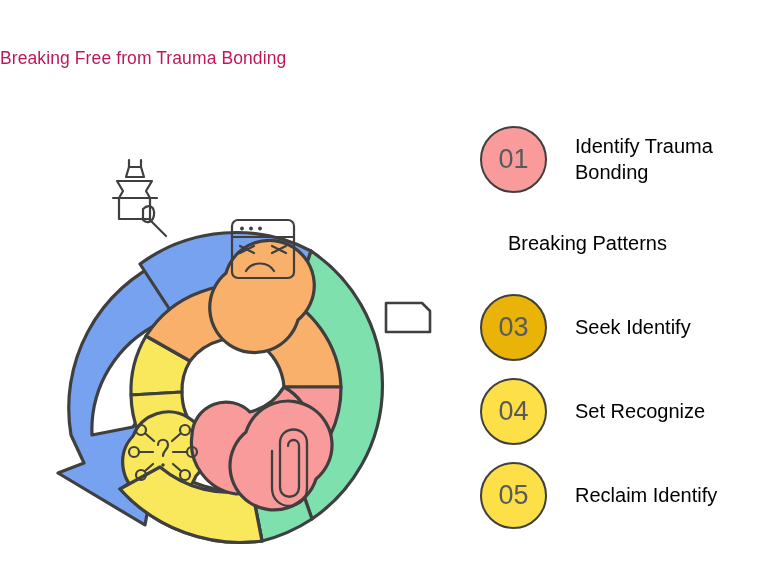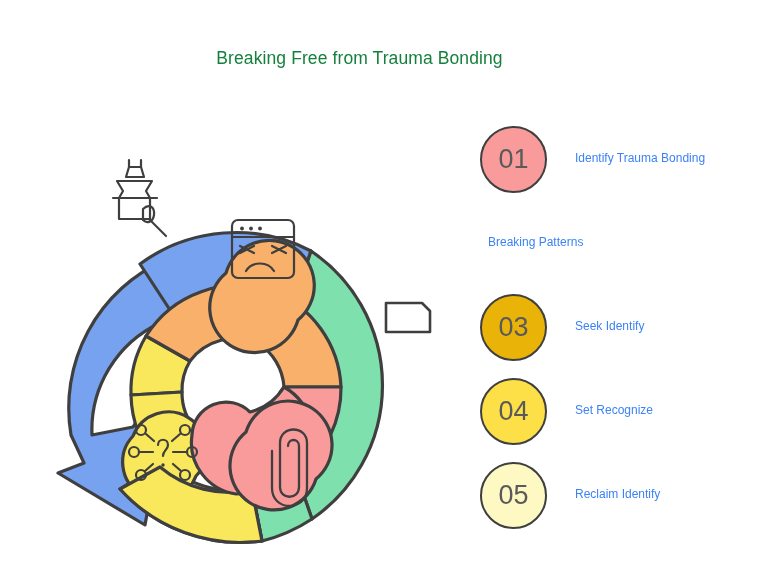--- a/index.html
+++ b/index.html
@@ -13,62 +13,60 @@
     position: relative;
     overflow: hidden;
     font-family: "Liberation Sans", sans-serif;
     color: #4a4a4a;
   }
   #page-title {
     position: absolute;
     left: 0;
     top: 48px;
     width: 719px;
-    text-align: center;
     font-size: 17.5px;
     font-weight: 400;
-    color: #15803d;
+    color: #be185d;
     letter-spacing: 0.1px;
   }
   #spiral-diagram {
     position: absolute;
     left: 0px;
     top: 105px;
   }
   #legend {
     position: absolute;
     left: 480px;
     top: 117px;
     width: 285px;
   }
   .legend-row {
     display: flex;
     align-items: center;
     height: 84px;
-    gap: 20px;
   }
   .legend-badge {
     width: 67px;
     height: 67px;
     min-width: 67px;
     border-radius: 50%;
     border: 2px solid #3f3f3f;
     box-sizing: border-box;
     display: flex;
     align-items: center;
     justify-content: center;
     font-size: 27px;
     color: #5a5a5a;
     font-family: "Liberation Sans", sans-serif;
   }
   .legend-label {
-    margin-left: 8px;
-    font-size: 12px;
+    margin-left: 28px;
+    font-size: 20px;
     line-height: 1.32;
-    color: #3b82f6;
+    color: #000000;
     max-width: 175px;
   }
 </style>
 </head>
 <body>
 
 <div id="page-title">Breaking Free from Trauma Bonding</div>
 
 <svg id="spiral-diagram" width="480" height="440" viewBox="0 0 480 440" xmlns="http://www.w3.org/2000/svg">
 
@@ -223,16 +221,16 @@
   </div>
   <div class="legend-row">
     <div class="legend-badge" style="background:#eab308">03</div>
     <div class="legend-label">Seek Identify</div>
   </div>
   <div class="legend-row">
     <div class="legend-badge" style="background:#fde047">04</div>
     <div class="legend-label">Set Recognize</div>
   </div>
   <div class="legend-row">
-    <div class="legend-badge" style="background:#fef9c3">05</div>
+    <div class="legend-badge" style="background:#fde047">05</div>
     <div class="legend-label">Reclaim Identify</div>
   </div>
 </div>
 
 </body></html>

